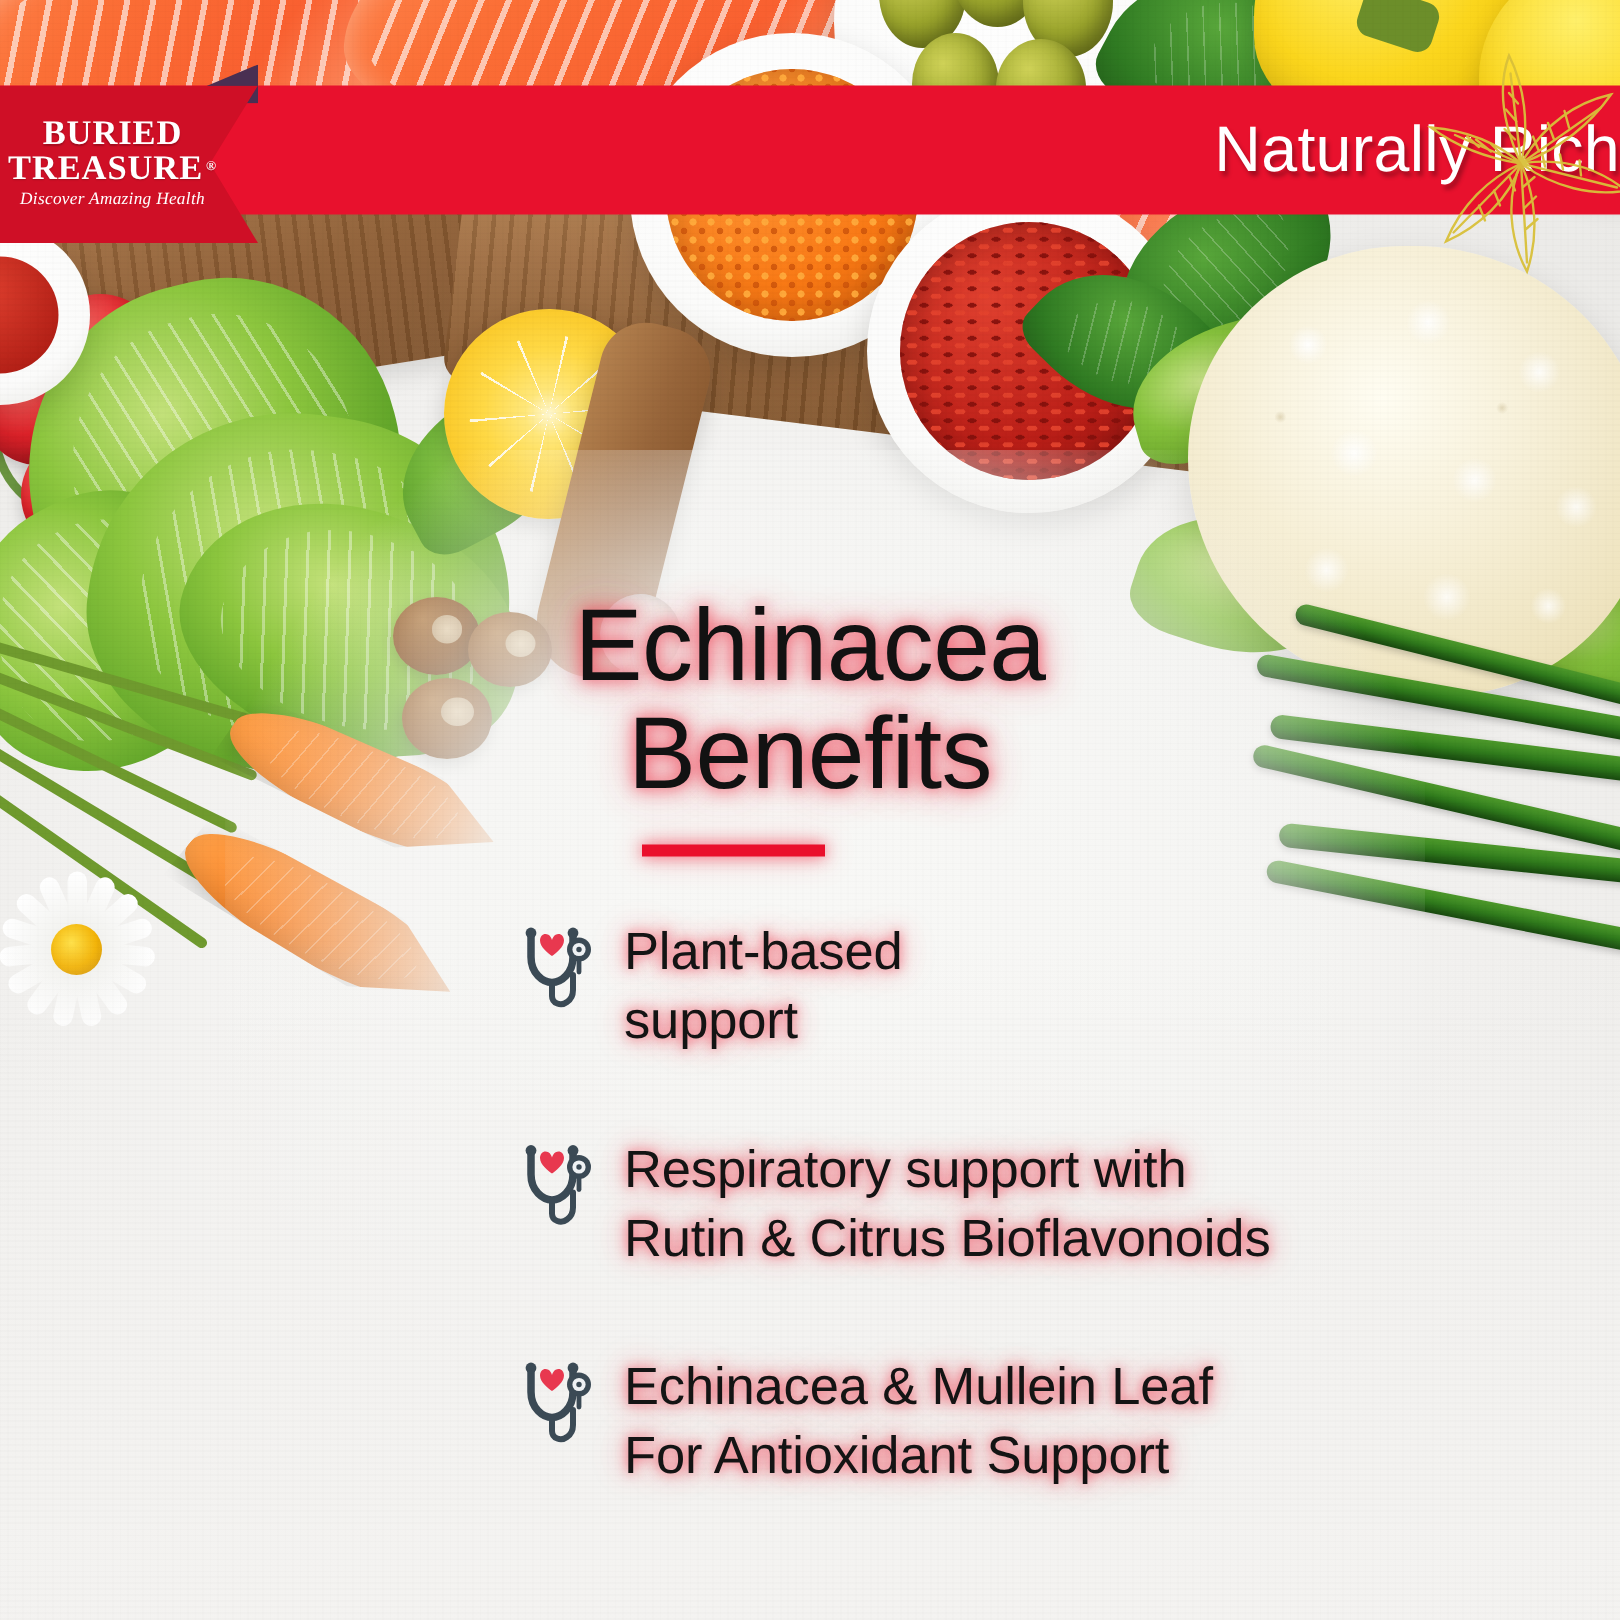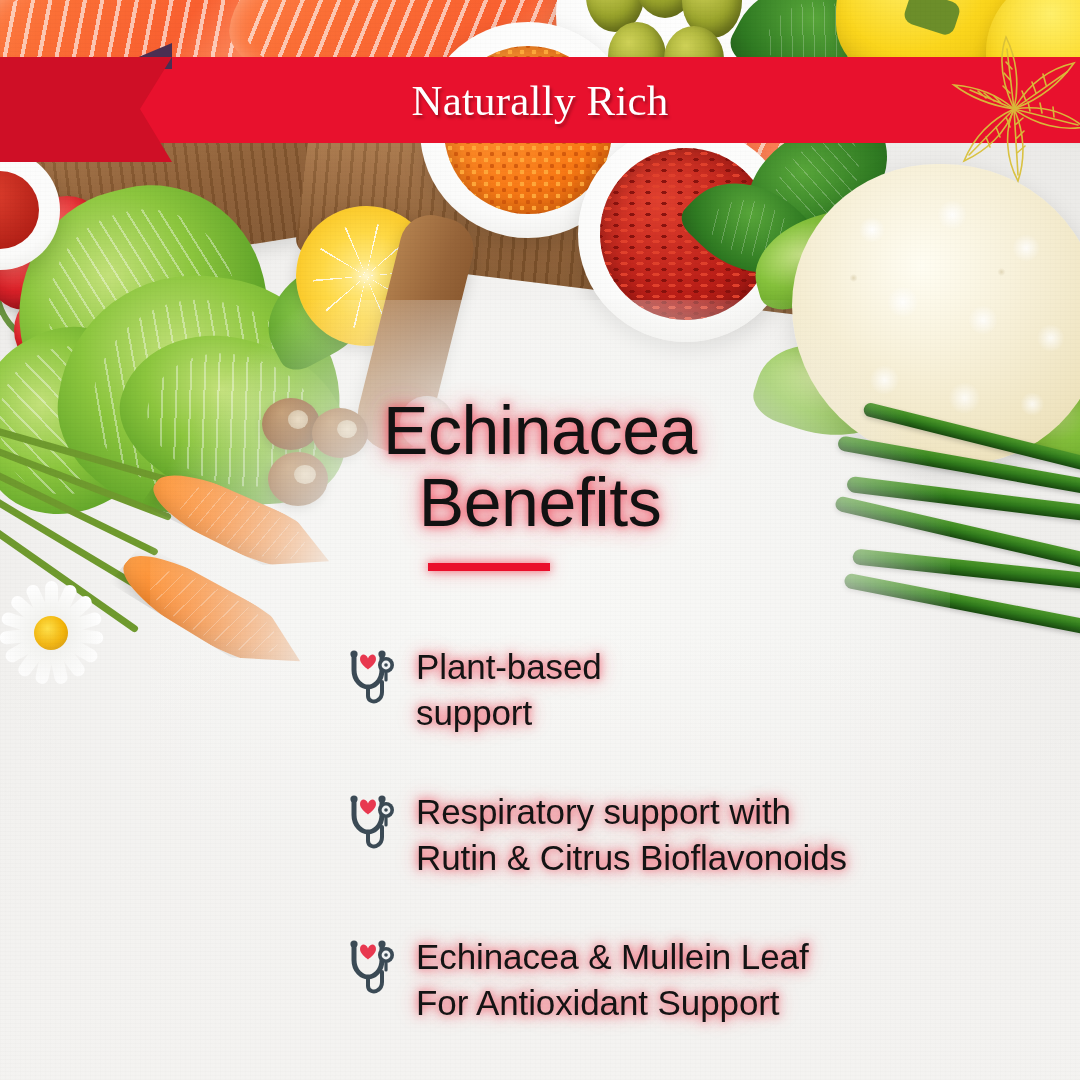--- a/index.html
+++ b/index.html
@@ -302,21 +302,21 @@
   #edge-fade{
     position:absolute; inset:0; pointer-events:none;
     background:linear-gradient(to bottom, rgba(242,241,239,0) 58%, rgba(243,242,240,.75) 78%, rgba(244,243,241,.95) 100%);
   }
 
   
   #banner{
     position:absolute; left:0; top:57px; width:1080px; height:86px;
     background:var(--red,#e8112d);
     z-index:20;
-    display:flex; align-items:center; justify-content:center;font-family:Liberation Serif, serif;
+    display:flex; align-items:center; justify-content:flex-end;
   }
   #banner-title{
     color:#ffffff;
     font-size:43px; font-weight:400; letter-spacing:.2px;
     text-shadow:2px 3px 3px rgba(0,0,0,.30);
     white-space:nowrap;
   }
   #banner-floral{
     position:absolute; right:-6px; top:-22px; width:150px; height:150px;
     pointer-events:none; opacity:.95;
@@ -369,21 +369,21 @@
       0 0 10px rgba(240,60,80,.85),
       0 0 20px rgba(240,60,80,.55),
       0 0 32px rgba(240,60,80,.30);
   }
   #rule{
     position:absolute; left:428px; top:563px; width:122px; height:8px;
     background:#ea0f2b;
     box-shadow:0 0 10px rgba(240,60,80,.75), 0 0 20px rgba(240,60,80,.40);
   }
 
-  #bullets{ position:absolute; left:344px; top:612px; width:620px;margin-top:32px; }
+  #bullets{ position:absolute; left:344px; top:612px; width:620px; }
   .bullet{
     display:flex; align-items:flex-start; gap:20px;
     margin-bottom:54px;
   }
   .bullet:last-child{ margin-bottom:0; }
   .bullet-icon{ flex:0 0 auto; width:52px; height:56px; position:relative; margin-top:6px; }
   .bullet-text{
     font-size:35px; line-height:1.30; color:#141414; font-weight:400;
     letter-spacing:-.1px;
     text-shadow:
@@ -524,20 +524,28 @@
         <path d="M78 74 L142 90 M106 78 L104 68 M118 82 L117 72 M94 76 L92 67"></path>
         <path d="M78 74 L82 140 M80 104 L88 96 M81 118 L89 111 M79 90 L87 83"></path>
         <path d="M78 74 L33 120 M60 92 L64 102 M50 102 L54 112 M70 82 L74 92"></path>
       </g>
     </svg>
   </div>
 
   <div id="ribbon">
     <div id="ribbon-notch"></div>
     <div id="ribbon-body"></div>
+    <div id="ribbon-inner">
+      <div class="logo-word" id="logo-l1">BURIED</div>
+      <div class="logo-word" id="logo-l2">
+        <span>TREASURE</span>
+        <span id="logo-reg">®</span>
+      </div>
+      <div id="logo-tag">Discover Amazing Health</div>
+    </div>
   </div>
 
   <div id="content">
 
     <div id="headline">
       <span class="headline-line">Echinacea</span>
       <span class="headline-line">Benefits</span>
     </div>
 
     <div id="rule"></div>

